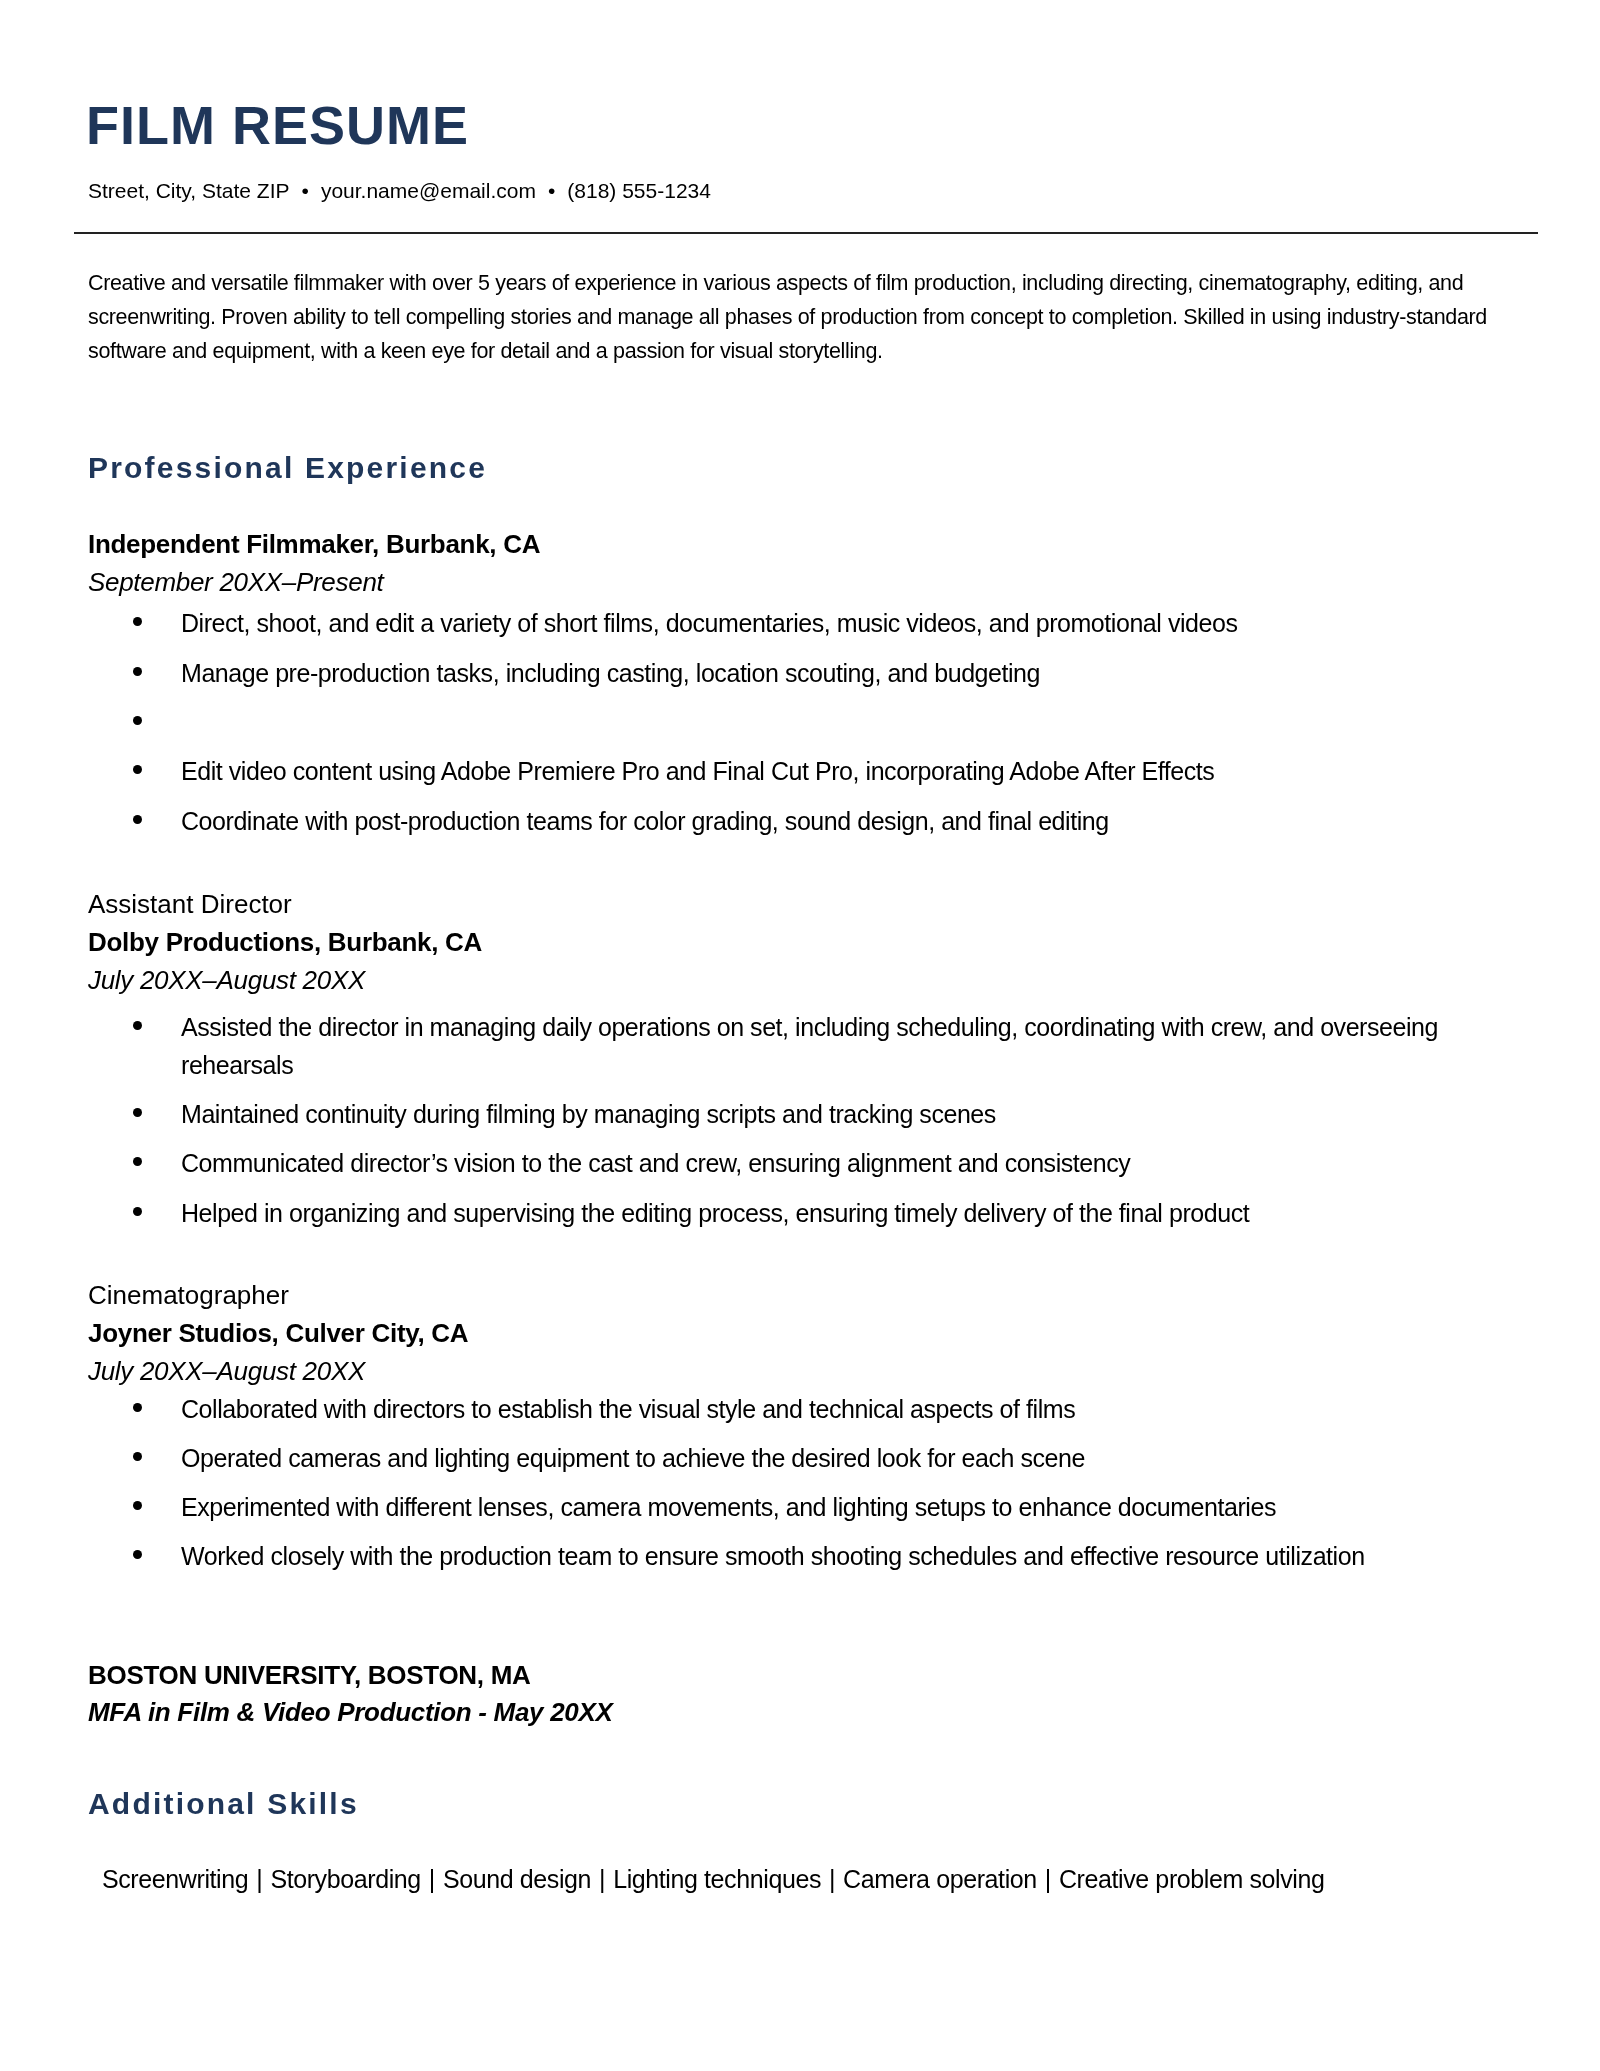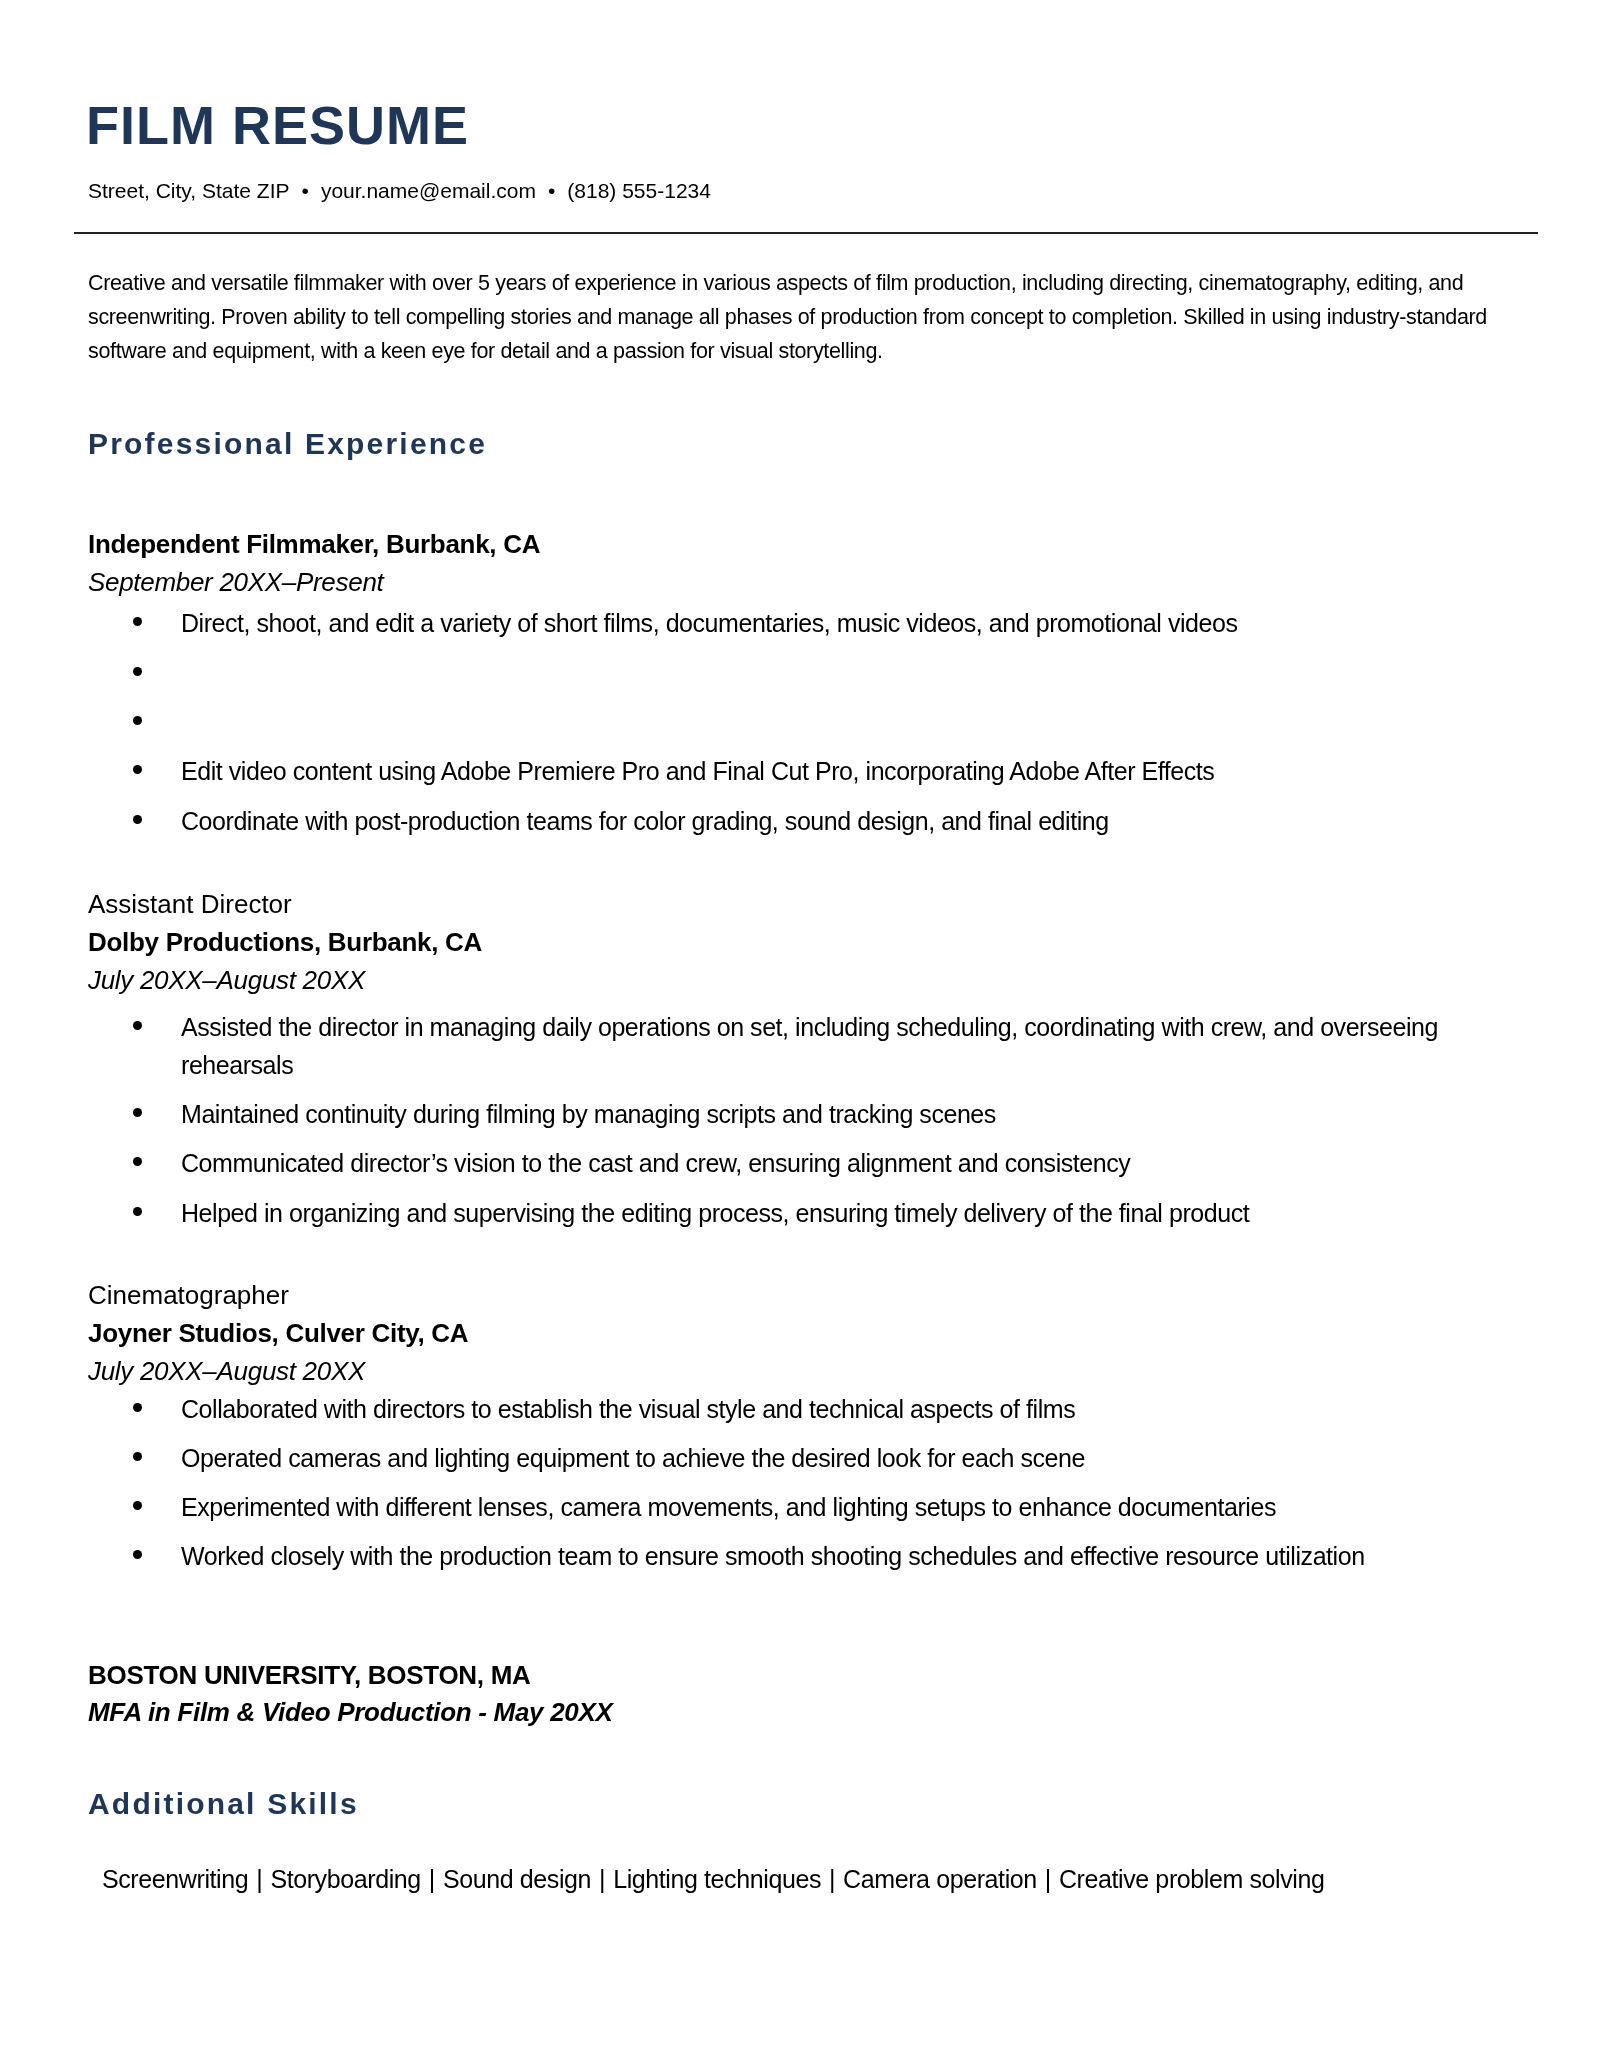--- a/index.html
+++ b/index.html
@@ -47,31 +47,32 @@
 <body>
 
 <div class="abs title">FILM RESUME</div>
 <div class="abs contact">
   <span>Street, City, State ZIP</span><span class="sep">•</span><span>your.name@email.com</span><span class="sep">•</span><span>(818) 555-1234</span>
 </div>
 <div class="abs rule"></div>
 
 <div class="abs summary">Creative and versatile filmmaker with over 5 years of experience in various aspects of film production, including directing, cinematography, editing, and screenwriting. Proven ability to tell compelling stories and manage all phases of production from concept to completion. Skilled in using industry-standard software and equipment, with a keen eye for detail and a passion for visual storytelling.</div>
 
-<div class="abs section-heading" style="top:424px;">Professional Experience</div>
+<div class="abs section-heading" style="top:448px;">Professional Experience</div>
 
 <div class="abs job-company" style="top:527px;">Independent Filmmaker, Burbank, CA</div>
 <div class="abs job-date" style="top:565px;">September 20XX–Present</div>
 <div class="abs bullets" style="top:604px;">
   <div class="bullet" style="top:0px;">
       <span class="dot"></span>
       <span class="text">Direct, shoot, and edit a variety of short films, documentaries, music videos, and promotional videos</span>
     </div>
   <div class="bullet" style="top:50px;">
       <span class="dot"></span>
+      <span class="text">Manage pre-production tasks, including casting, location scouting, and budgeting</span>
     </div>
   <div class="bullet" style="top:99px;">
       <span class="dot"></span>
     </div>
   <div class="bullet" style="top:148px;">
       <span class="dot"></span>
       <span class="text">Edit video content using Adobe Premiere Pro and Final Cut Pro, incorporating Adobe After Effects</span>
     </div>
   <div class="bullet" style="top:198px;">
       <span class="dot"></span>

